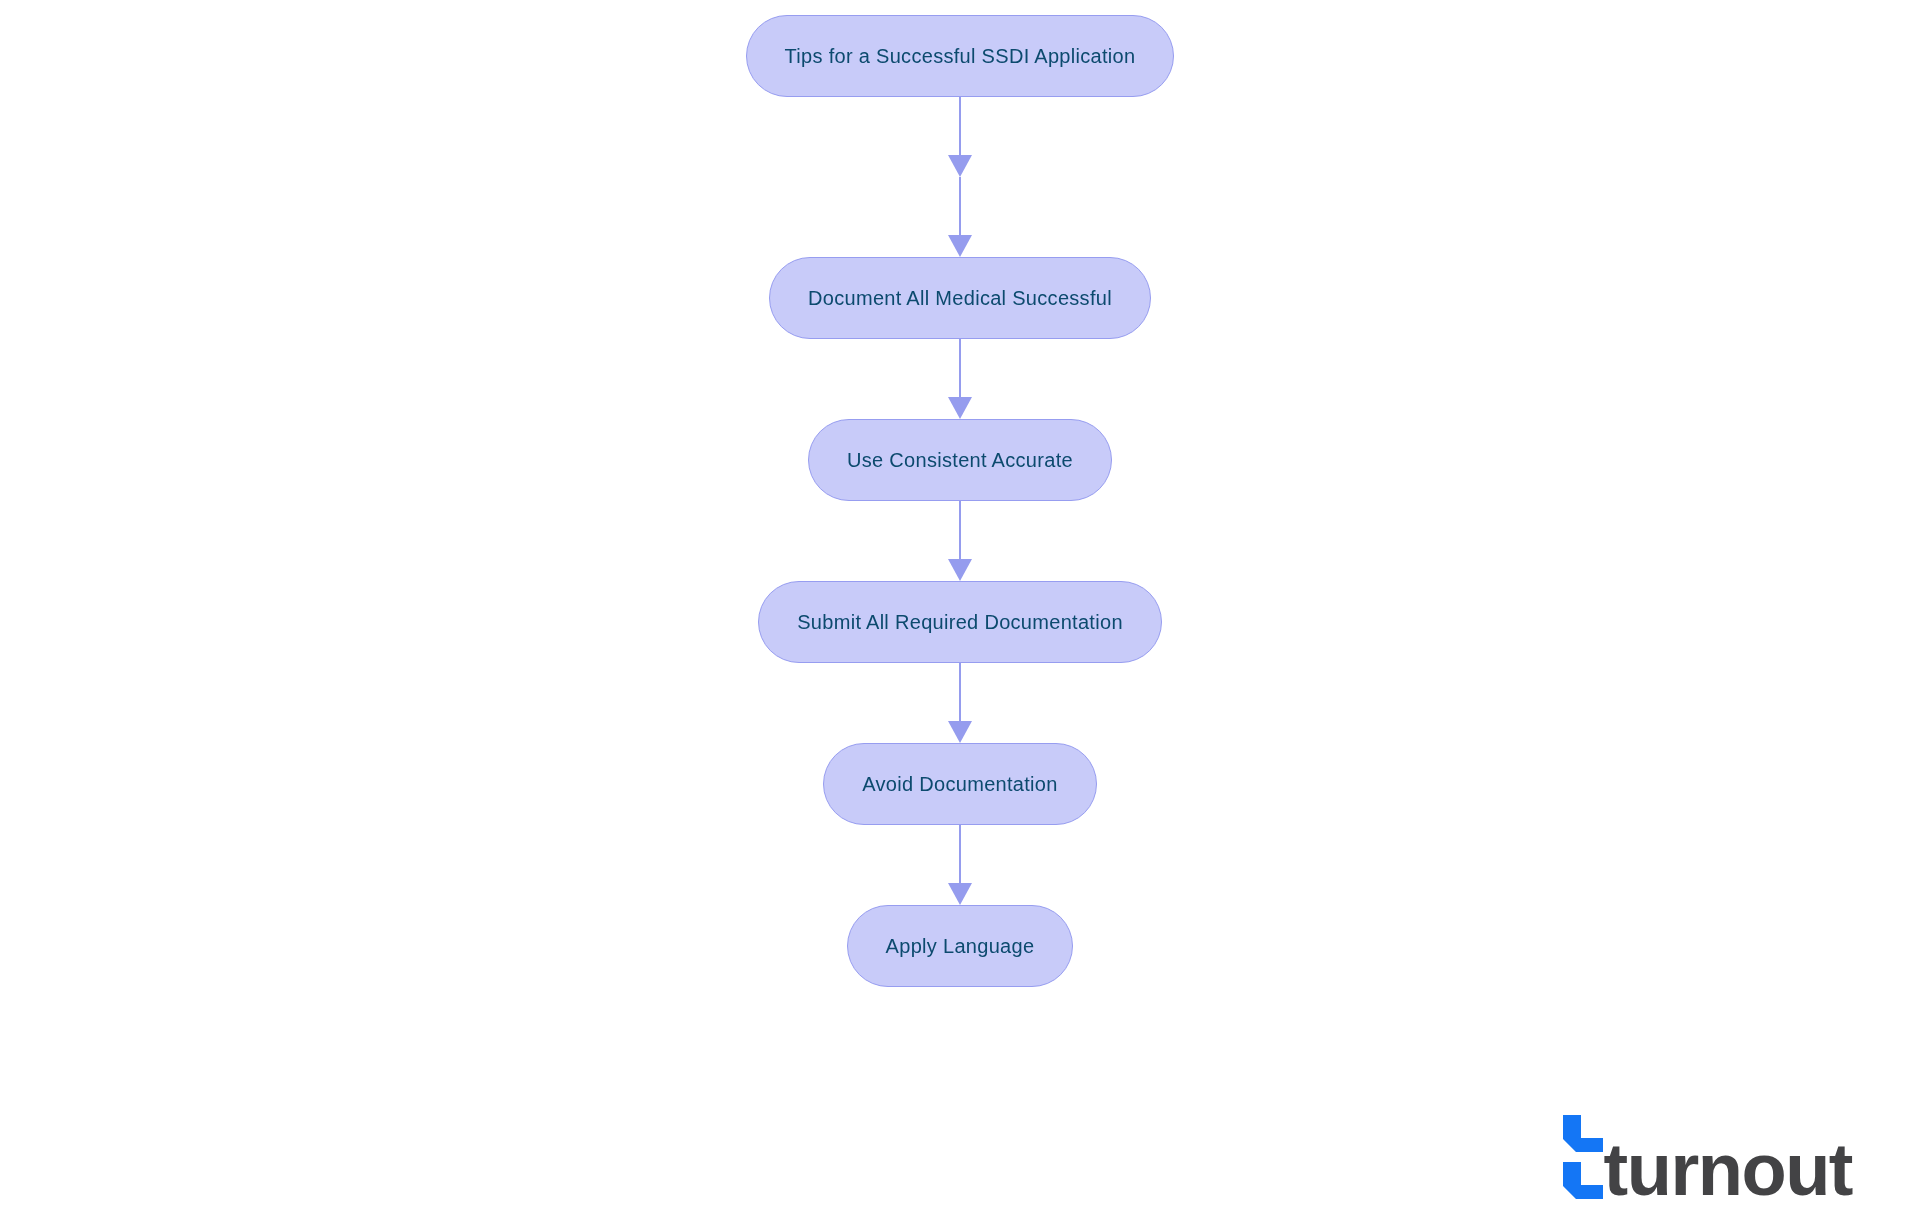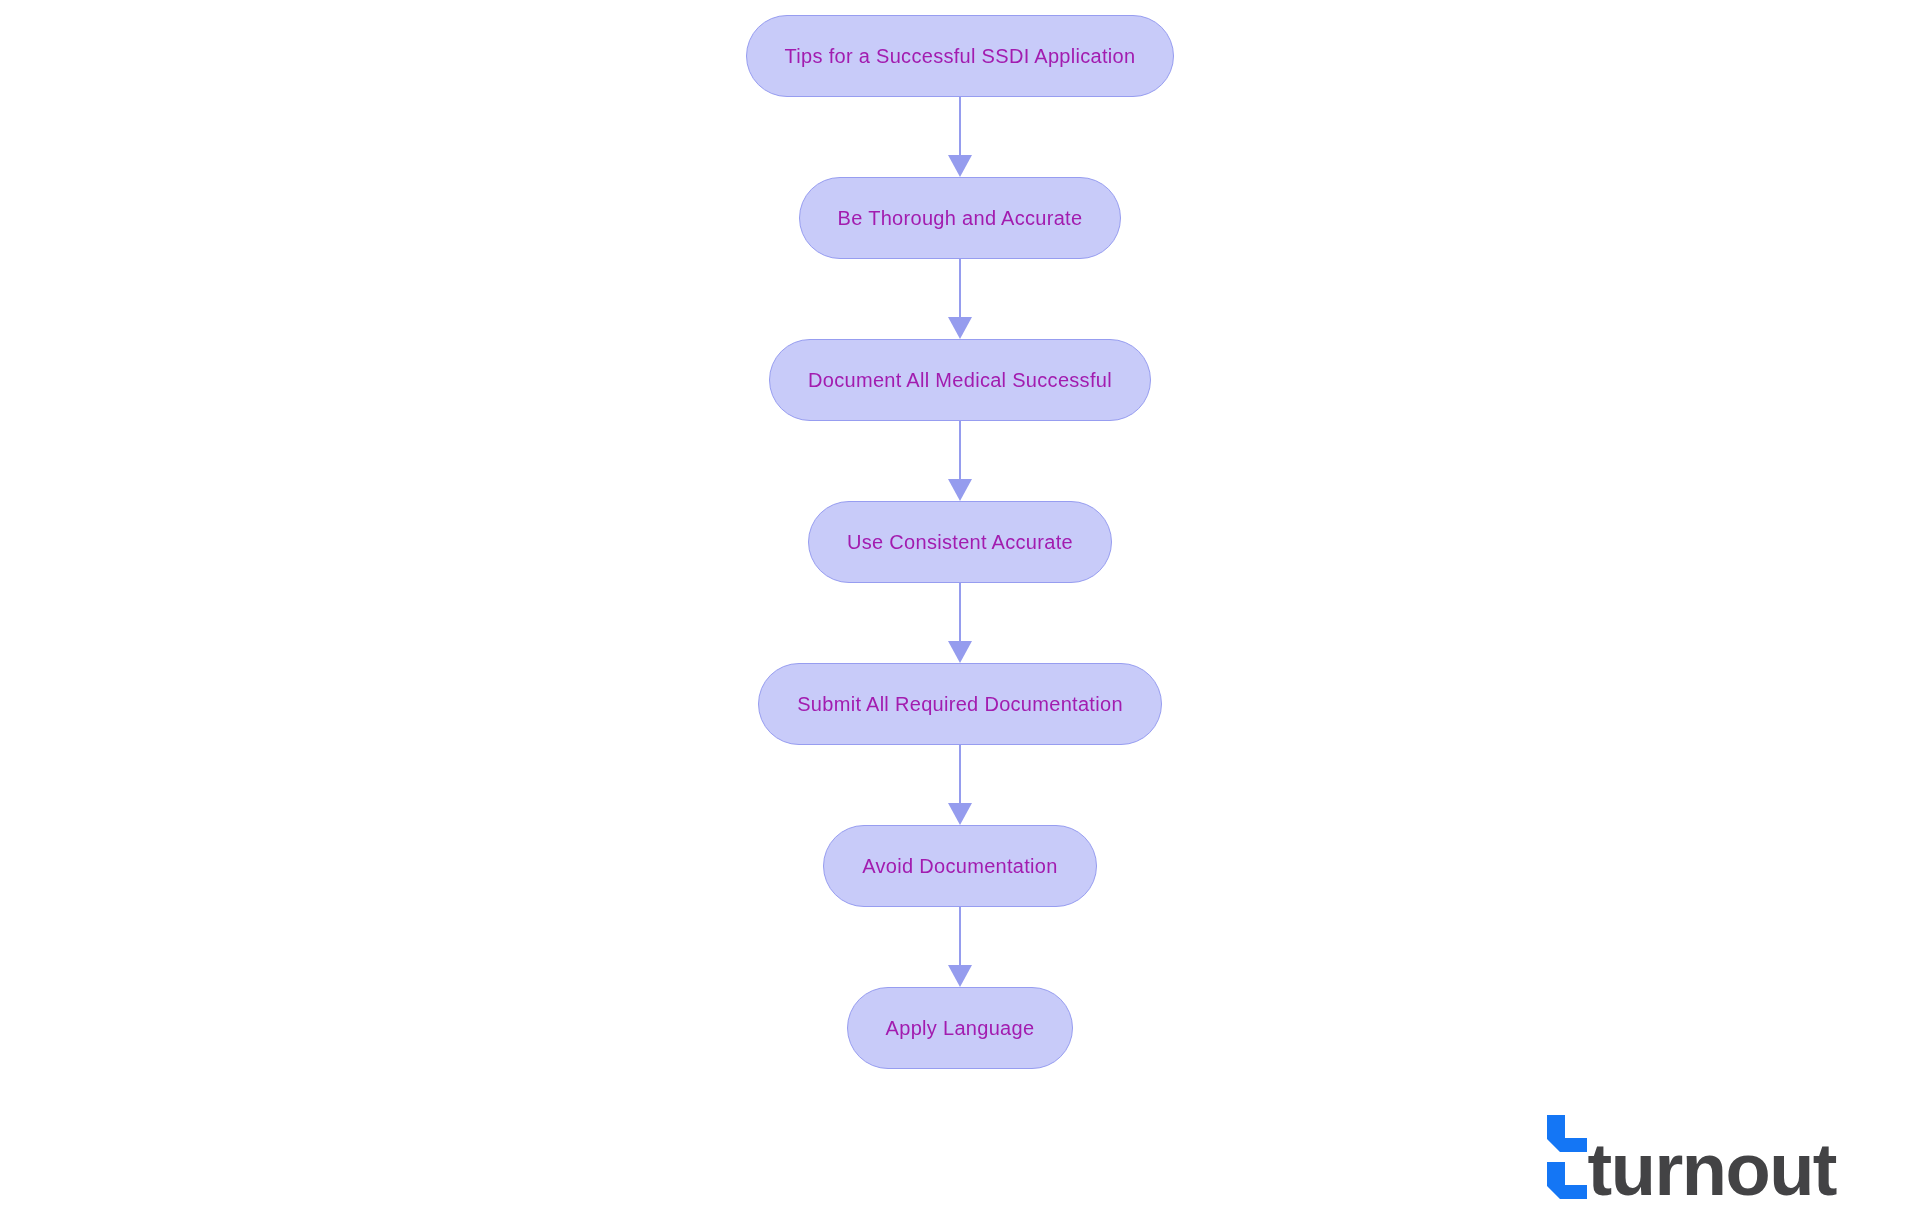--- a/index.html
+++ b/index.html
@@ -25,21 +25,21 @@
   .node {
     height: 82px;
     box-sizing: border-box;
     display: inline-flex;
     align-items: center;
     justify-content: center;
     padding: 0 38px;
     background: #c8cbf9;
     border: 1.6px solid #979df0;
     border-radius: 41px;
-    color: #a21caf;
+    color: #0c4a6e;
     font-size: 20px;
     letter-spacing: 0.3px;
     white-space: nowrap;
   }
   .arrow {
     height: 80px;
     display: flex;
     flex-direction: column;
     align-items: center;
   }
@@ -52,21 +52,21 @@
     width: 0;
     height: 0;
     border-left: 12px solid transparent;
     border-right: 12px solid transparent;
     border-top: 22px solid #959cee;
   }
 
   
   .logo {
     position: absolute;
-    right: 84px;
+    right: 68px;
     bottom: 16px;
     display: flex;
     align-items: flex-end;
   }
   .logo-mark { display: block; }
   .logo-text {
     font-size: 74px;
     font-weight: 700;
     color: #434345;
     letter-spacing: -1.5px;
@@ -80,23 +80,20 @@
 
   <div class="node">
     <span>Tips for a Successful SSDI Application</span>
   </div>
 
   <div class="arrow">
     <div class="shaft"></div>
     <div class="head"></div>
   </div>
 
-  <div class="node">
-    <span>Be Thorough and Accurate</span>
-  </div>
 
   <div class="arrow">
     <div class="shaft"></div>
     <div class="head"></div>
   </div>
 
   <div class="node">
     <span>Document All Medical Successful</span>
   </div>
 

